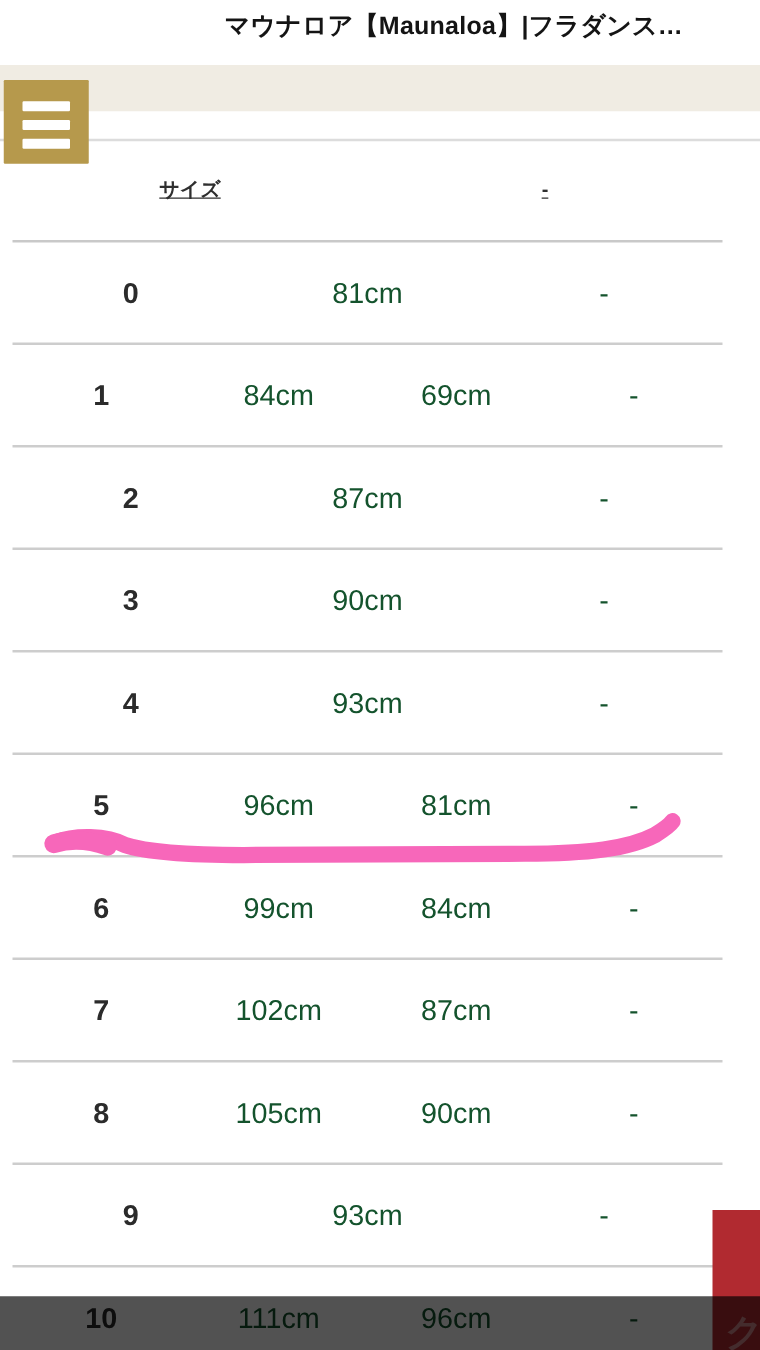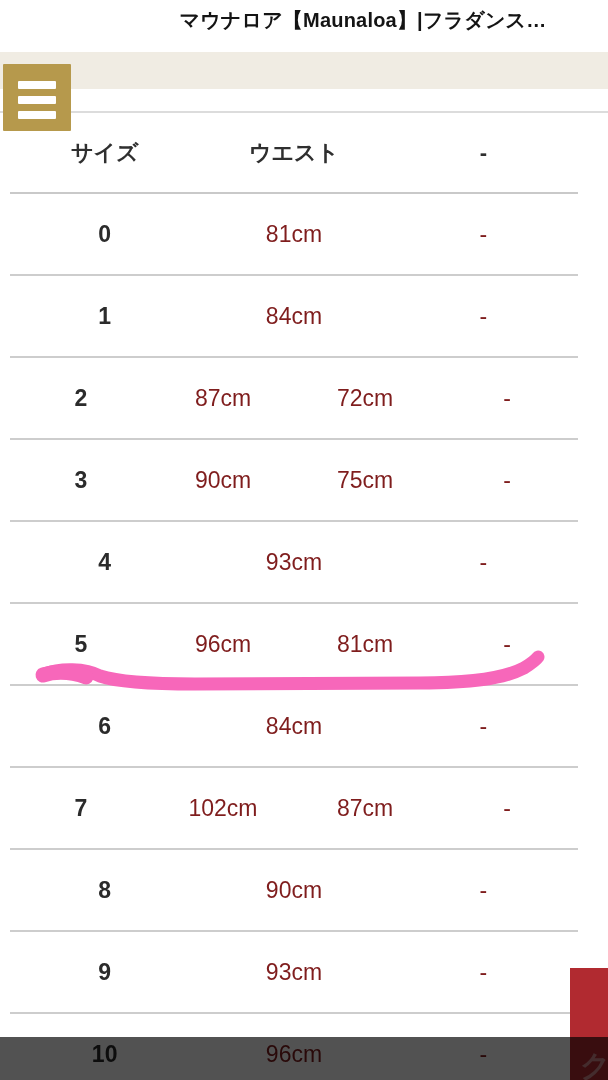--- a/index.html
+++ b/index.html
@@ -51,23 +51,23 @@
     display:flex;height:79px;align-items:center;
     border-bottom:2px solid #c9c9c9;
   }
   .thead .cell{font-weight:700;color:#2f2f2f;}
   .trow{
     display:flex;height:80px;align-items:center;
     border-bottom:2px solid #cdcdcd;
   }
   .cell{
     flex:1 1 25%;text-align:center;
-    font-size:23px;color:#7f1d1d;
+    font-size:23px;color:#14532d;
   }
-  .thead .cell{font-size:22px;}
+  .thead .cell{font-size:16px;text-decoration:underline;}
   .cell.size{font-weight:700;color:#2b2b2b;}
   
   .marker{
     position:absolute;top:648px;left:30px;width:515px;height:48px;
     z-index:8;pointer-events:none;
   }
   
   .red-badge{
     position:absolute;top:968px;right:0;width:38px;height:112px;
     background:#b12a30;z-index:5;border:none;cursor:pointer;
@@ -95,80 +95,81 @@
 
 <button class="menu-button">
   <span class="bar"></span>
   <span class="bar"></span>
   <span class="bar"></span>
 </button>
 
 <div class="table-wrap">
   <div class="thead">
     <div class="cell">サイズ</div>
-    <div class="cell">ウエスト</div>
     <div class="cell">-</div>
   </div>
   <div>
       <div class="trow">
         <div class="cell size">0</div>
         <div class="cell">81cm</div>
         <div class="cell">-</div>
       </div>
       <div class="trow">
         <div class="cell size">1</div>
         <div class="cell">84cm</div>
+        <div class="cell">69cm</div>
         <div class="cell">-</div>
       </div>
       <div class="trow">
         <div class="cell size">2</div>
         <div class="cell">87cm</div>
-        <div class="cell">72cm</div>
         <div class="cell">-</div>
       </div>
       <div class="trow">
         <div class="cell size">3</div>
         <div class="cell">90cm</div>
-        <div class="cell">75cm</div>
         <div class="cell">-</div>
       </div>
       <div class="trow">
         <div class="cell size">4</div>
         <div class="cell">93cm</div>
         <div class="cell">-</div>
       </div>
       <div class="trow">
         <div class="cell size">5</div>
         <div class="cell">96cm</div>
         <div class="cell">81cm</div>
         <div class="cell">-</div>
       </div>
       <div class="trow">
         <div class="cell size">6</div>
+        <div class="cell">99cm</div>
         <div class="cell">84cm</div>
         <div class="cell">-</div>
       </div>
       <div class="trow">
         <div class="cell size">7</div>
         <div class="cell">102cm</div>
         <div class="cell">87cm</div>
         <div class="cell">-</div>
       </div>
       <div class="trow">
         <div class="cell size">8</div>
+        <div class="cell">105cm</div>
         <div class="cell">90cm</div>
         <div class="cell">-</div>
       </div>
       <div class="trow">
         <div class="cell size">9</div>
         <div class="cell">93cm</div>
         <div class="cell">-</div>
       </div>
       <div class="trow">
         <div class="cell size">10</div>
+        <div class="cell">111cm</div>
         <div class="cell">96cm</div>
         <div class="cell">-</div>
       </div>
     </div>
 </div>
 
 <svg class="marker" viewBox="0 0 515 48" xmlns="http://www.w3.org/2000/svg">
   <path d="M 14 26 C 30 20, 55 20, 70 28 C 88 34, 125 36, 165 36 L 390 35
            C 440 35, 473 31, 494 20 C 502 15, 506 12, 508 9" fill="none" stroke="#f767ba" stroke-width="13" stroke-linecap="round" stroke-linejoin="round"></path>
   <path d="M 13 27 C 26 23, 42 24, 56 29" fill="none" stroke="#f767ba" stroke-width="15" stroke-linecap="round"></path>

